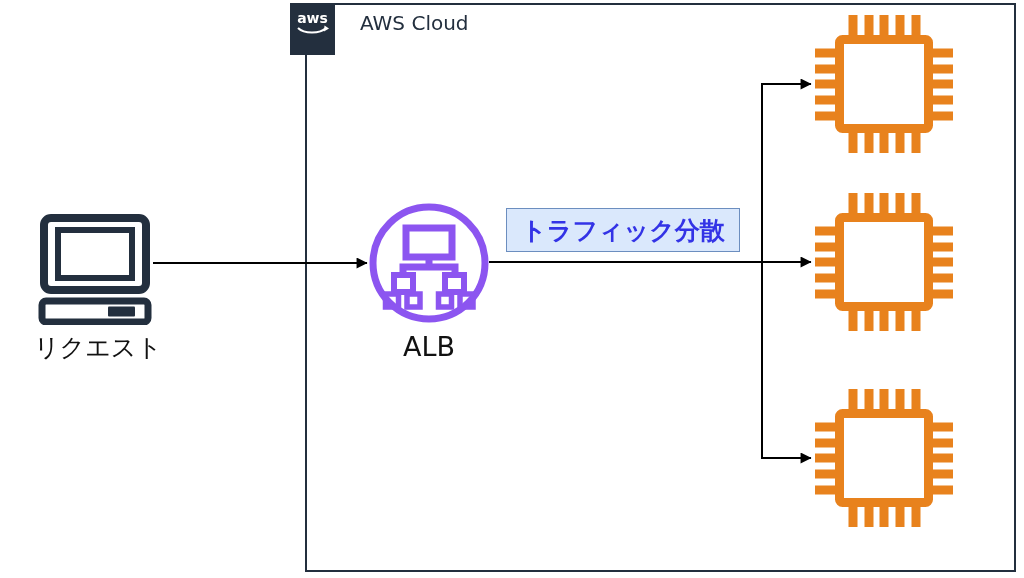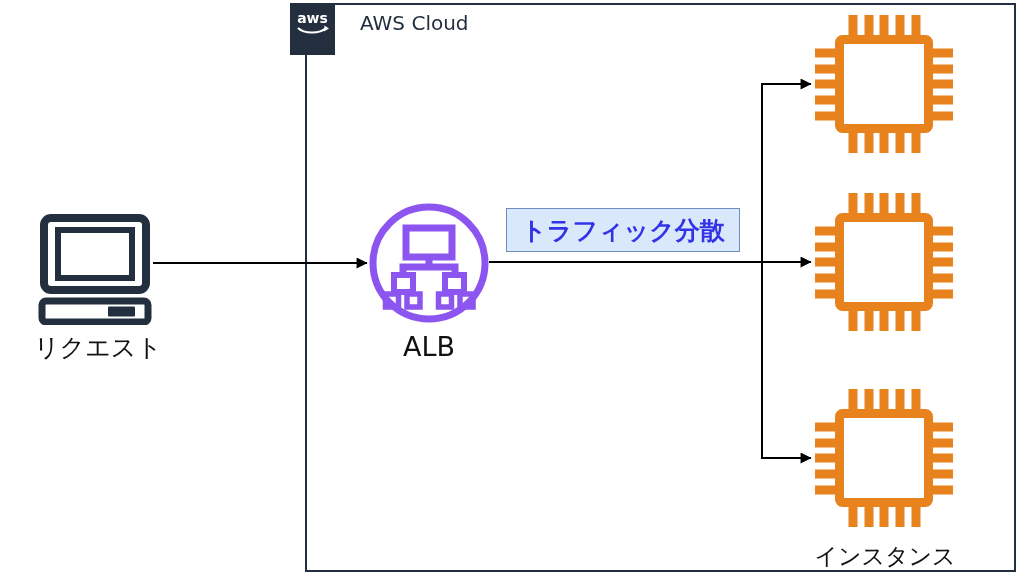--- a/index.html
+++ b/index.html
@@ -137,15 +137,14 @@
   <div class="abs chip-icon" id="instance-icon-2">
     <svg width="142" height="142">
         <use href="#sym-chip"></use>
       </svg>
   </div>
   <div class="abs chip-icon" id="instance-icon-3">
     <svg width="142" height="142">
         <use href="#sym-chip"></use>
       </svg>
   </div>
-  <div class="abs jp-label" id="instances-label">インスタンス</div>
 
 </div>
 
 </body></html>

